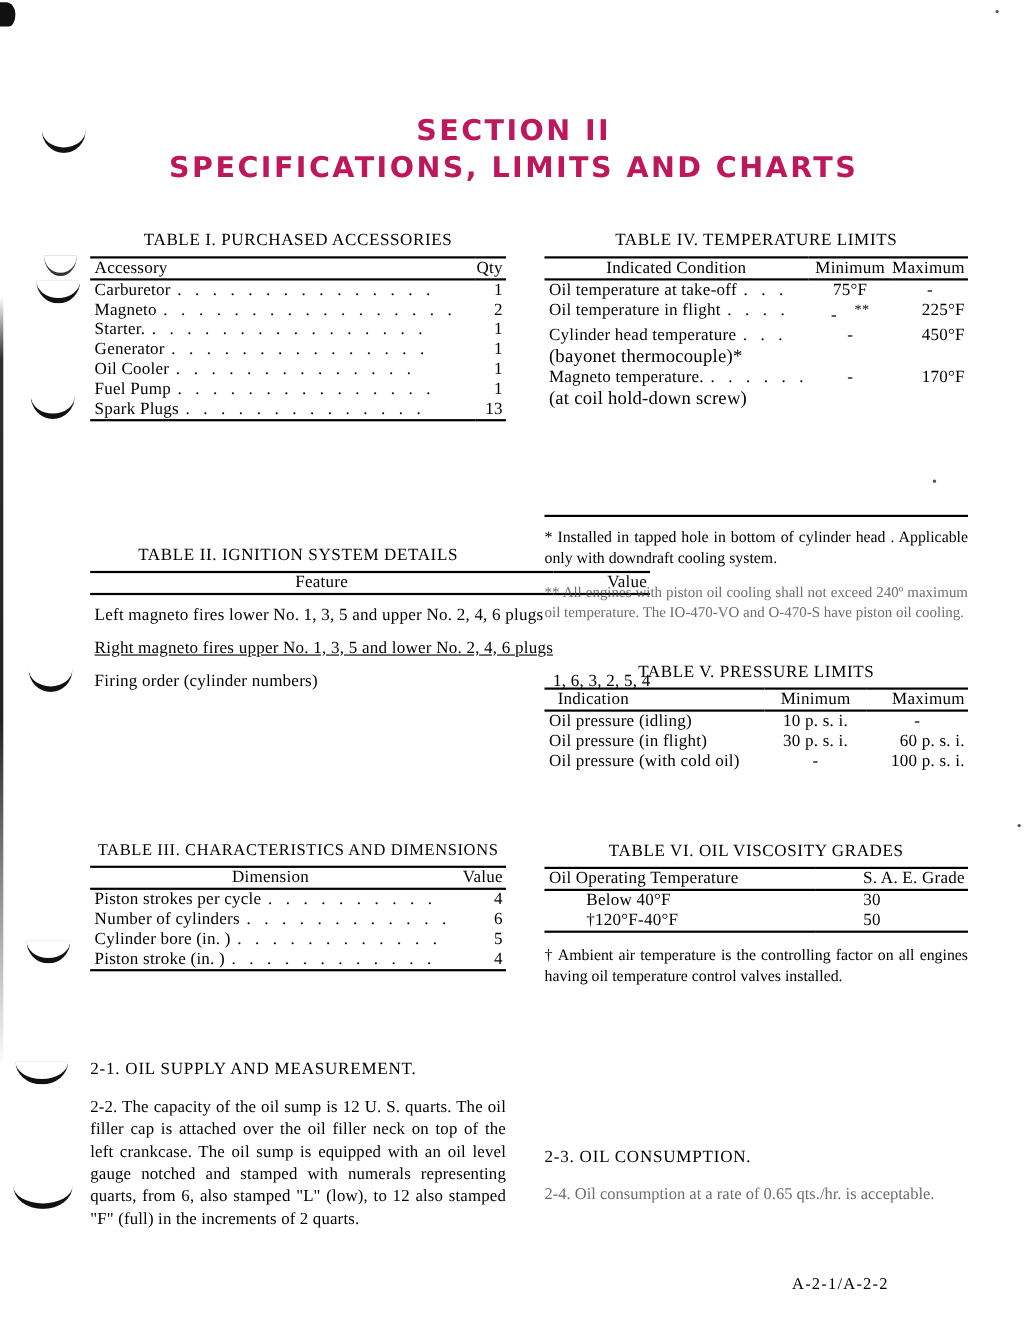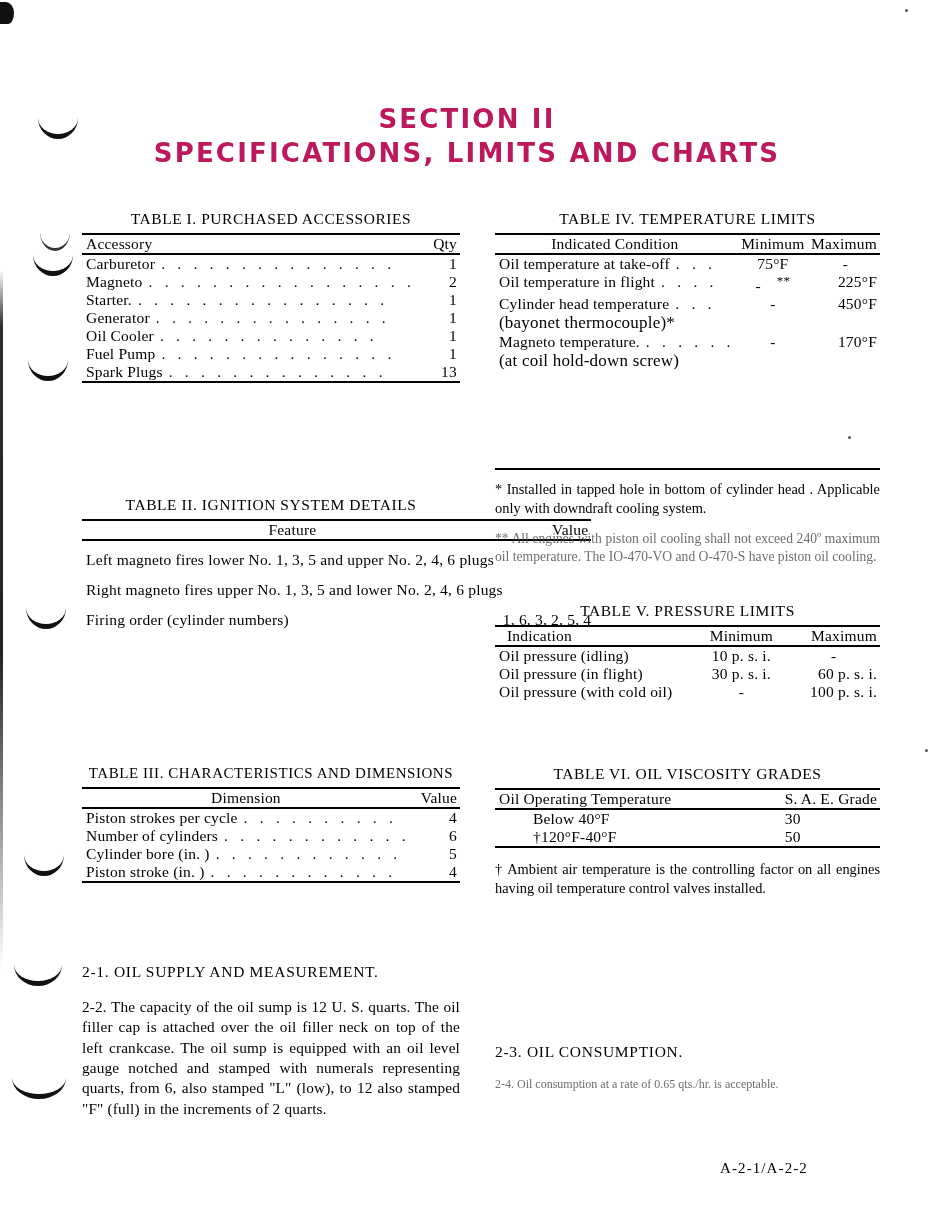--- a/index.html
+++ b/index.html
@@ -227,21 +227,21 @@
             <tr class="hdr-row rule-bot">
           <th class="mid-h" style="width:62%;margin-top:22px;">Feature</th>
           <th class="right-h">Value</th>
         </tr>
         <tr class="data-row">
           <td class="lbl multiline" style="padding-top:10px;">Left magneto fires lower No.  1,  3,  5 and
 upper No.  2,  4,  6 plugs</td>
           <td class="vall multiline" style="padding-top:10px;"></td>
         </tr>
         <tr class="data-row">
-          <td class="lbl multiline" style="padding-top:12px;">Right magneto fires upper No.  1,  3,  5 and
+          <td class="lbl multiline" style="padding-top:12px;text-decoration:underline;">Right magneto fires upper No.  1,  3,  5 and
 lower No.  2,  4,  6 plugs</td>
           <td class="vall multiline" style="padding-top:12px;"></td>
         </tr>
         <tr class="data-row">
           <td class="lbl multiline" style="padding-top:12px;">Firing order (cylinder numbers)</td>
           <td class="vall multiline" style="padding-top:12px;">1,  6,  3,  2,  5,  4</td>
         </tr>
       </tbody>
         </table>
     </div>
@@ -365,19 +365,19 @@
           <td class="lbl" style="padding-left:38px;">†120°F-40°F</td>
           <td class="valc" style="padding-right:36px;">50</td>
         </tr>
       </tbody>
         </table>
       <div class="foot" style="margin-top:12px;">†  Ambient  air  temperature  is  the  controlling  factor on  all  engines  having  oil temperature  control valves installed.</div>
     </div>
 
     <div class="blk" style="top:1043px;">
       <div class="para-head">2-3.  OIL CONSUMPTION.</div>
-      <div class="foot faded" style="font-size:12px;">2-4.     Oil  consumption  at  a  rate  of  0.65  qts./hr.  is  acceptable.</div>
+      <div class="foot faded" style="font-size:15px;">2-4.     Oil  consumption  at  a  rate  of  0.65  qts./hr.  is  acceptable.</div>
     </div>
   </div>
 
   <div class="folio" style="top:1160px; left:auto; right:60px; width:220px;">A-2-1/A-2-2</div>
 
 </div>
 
 </body></html>

